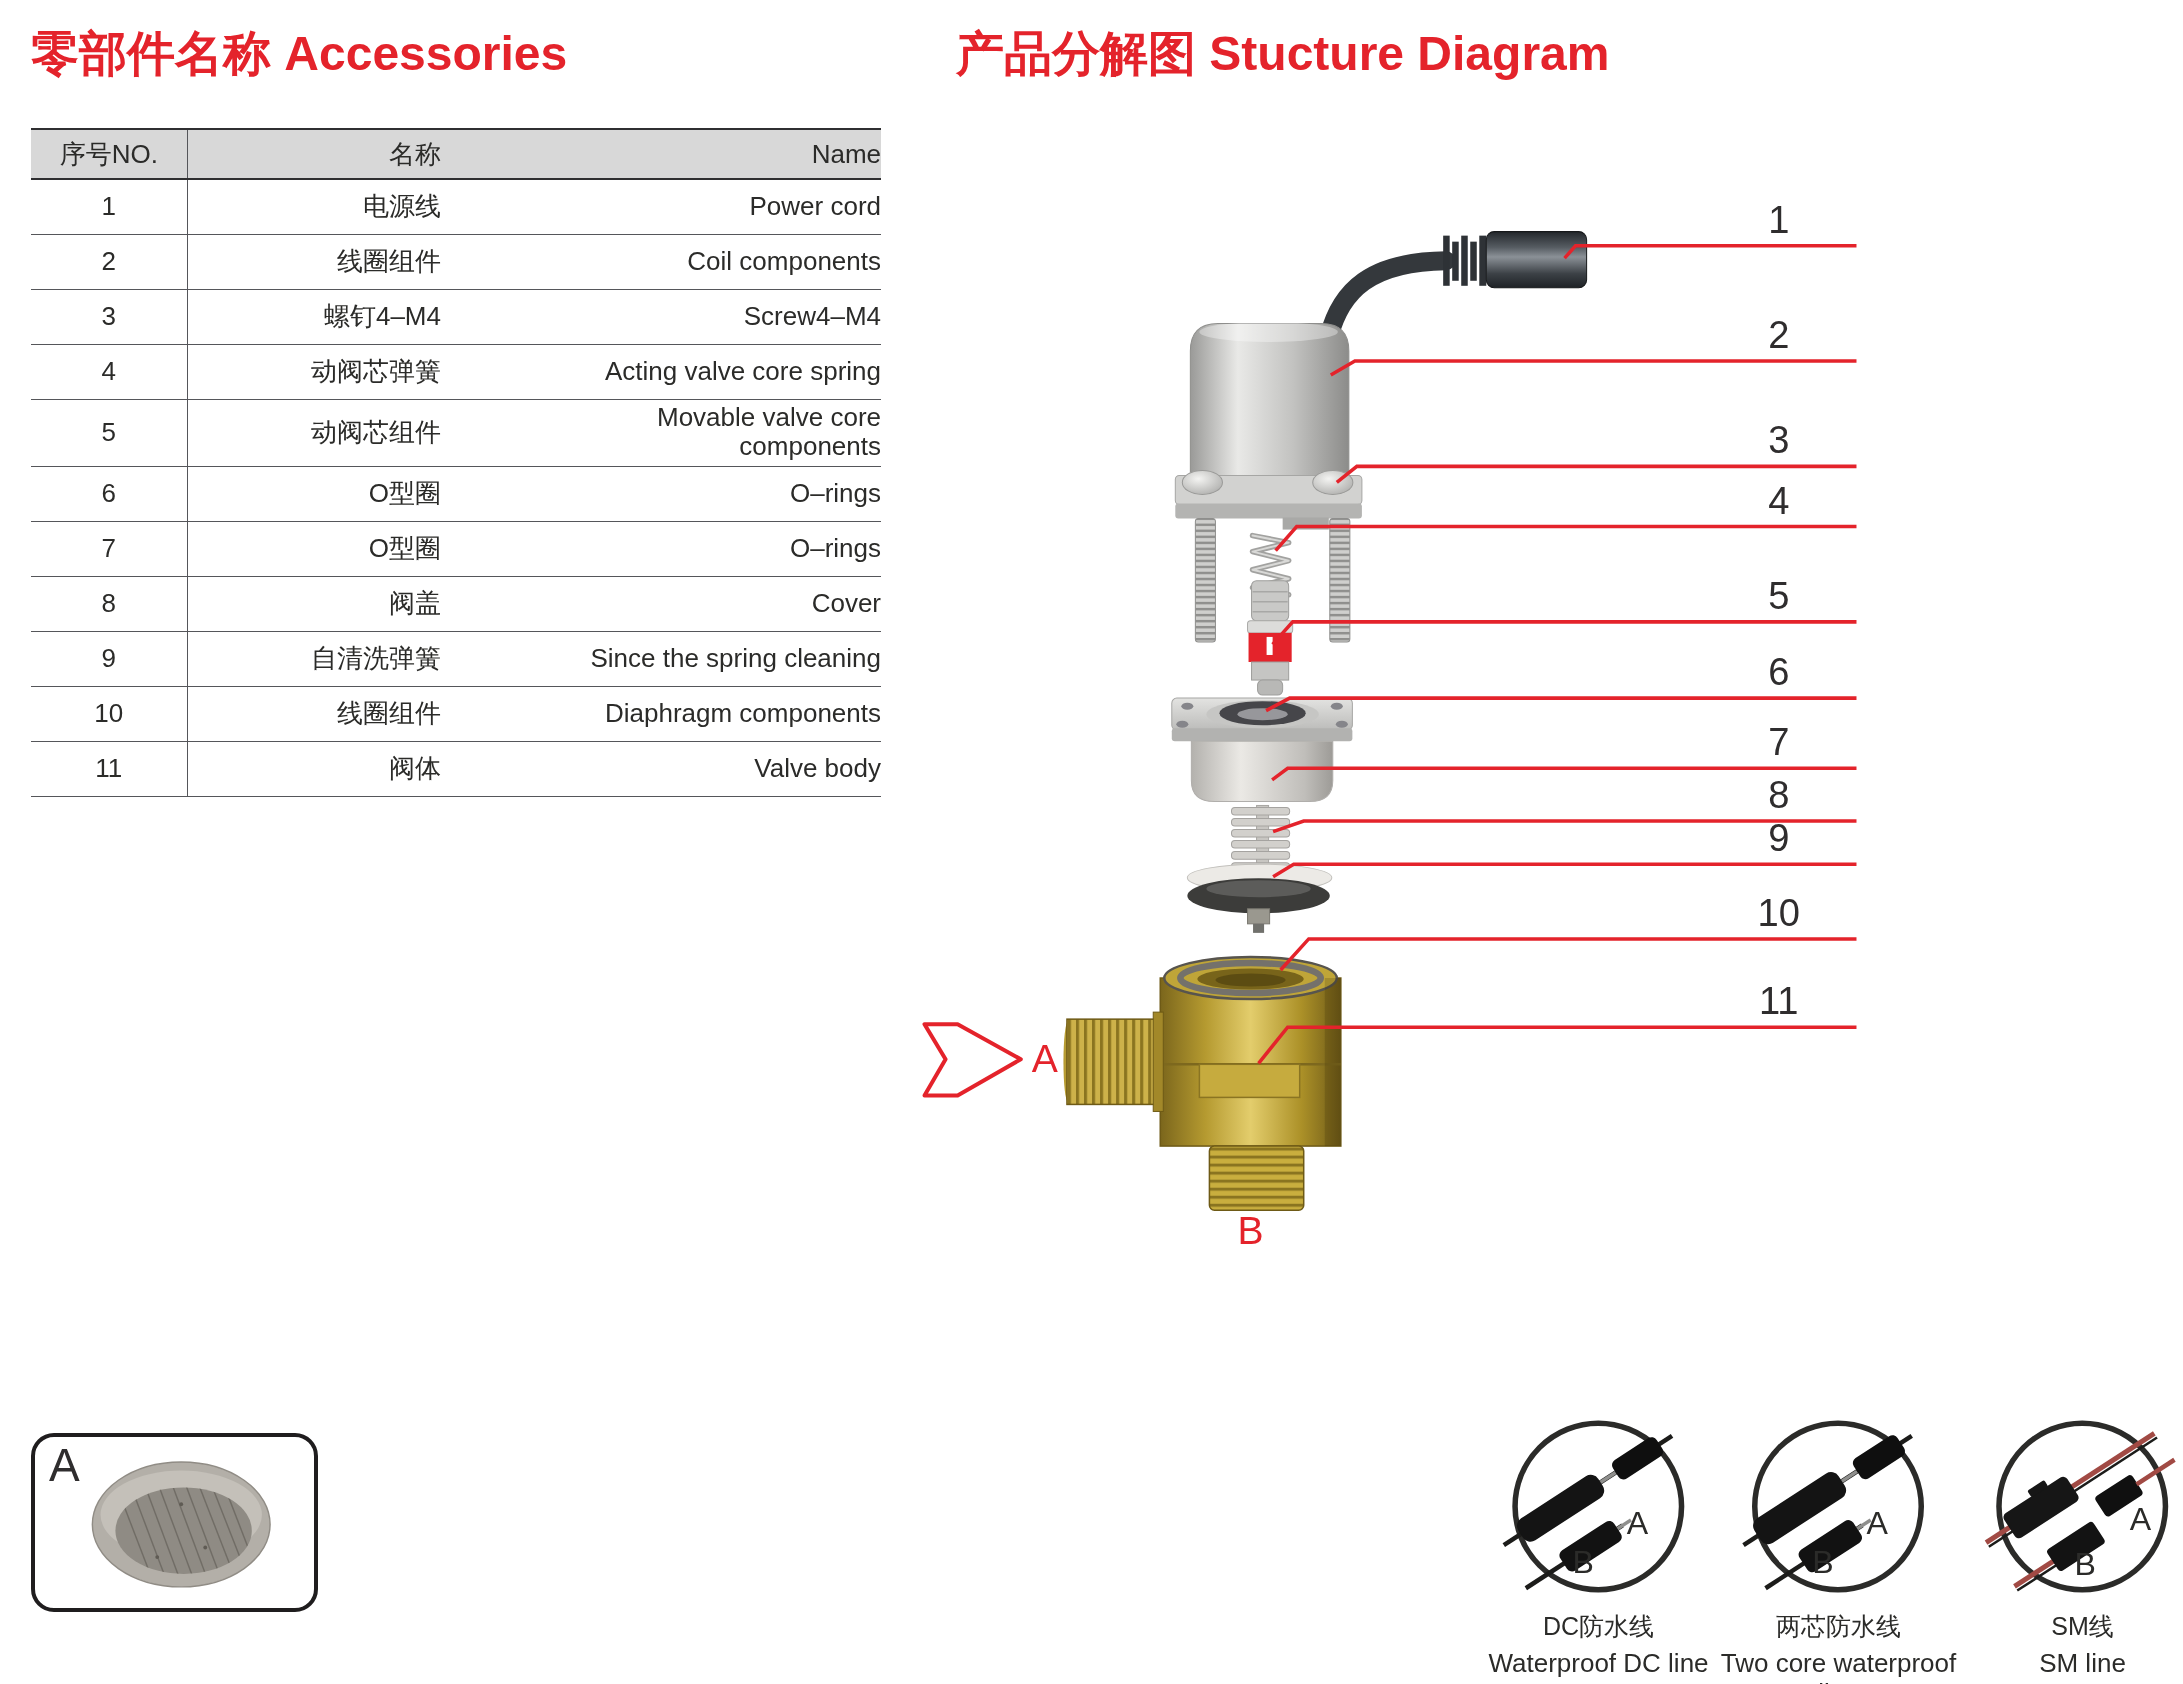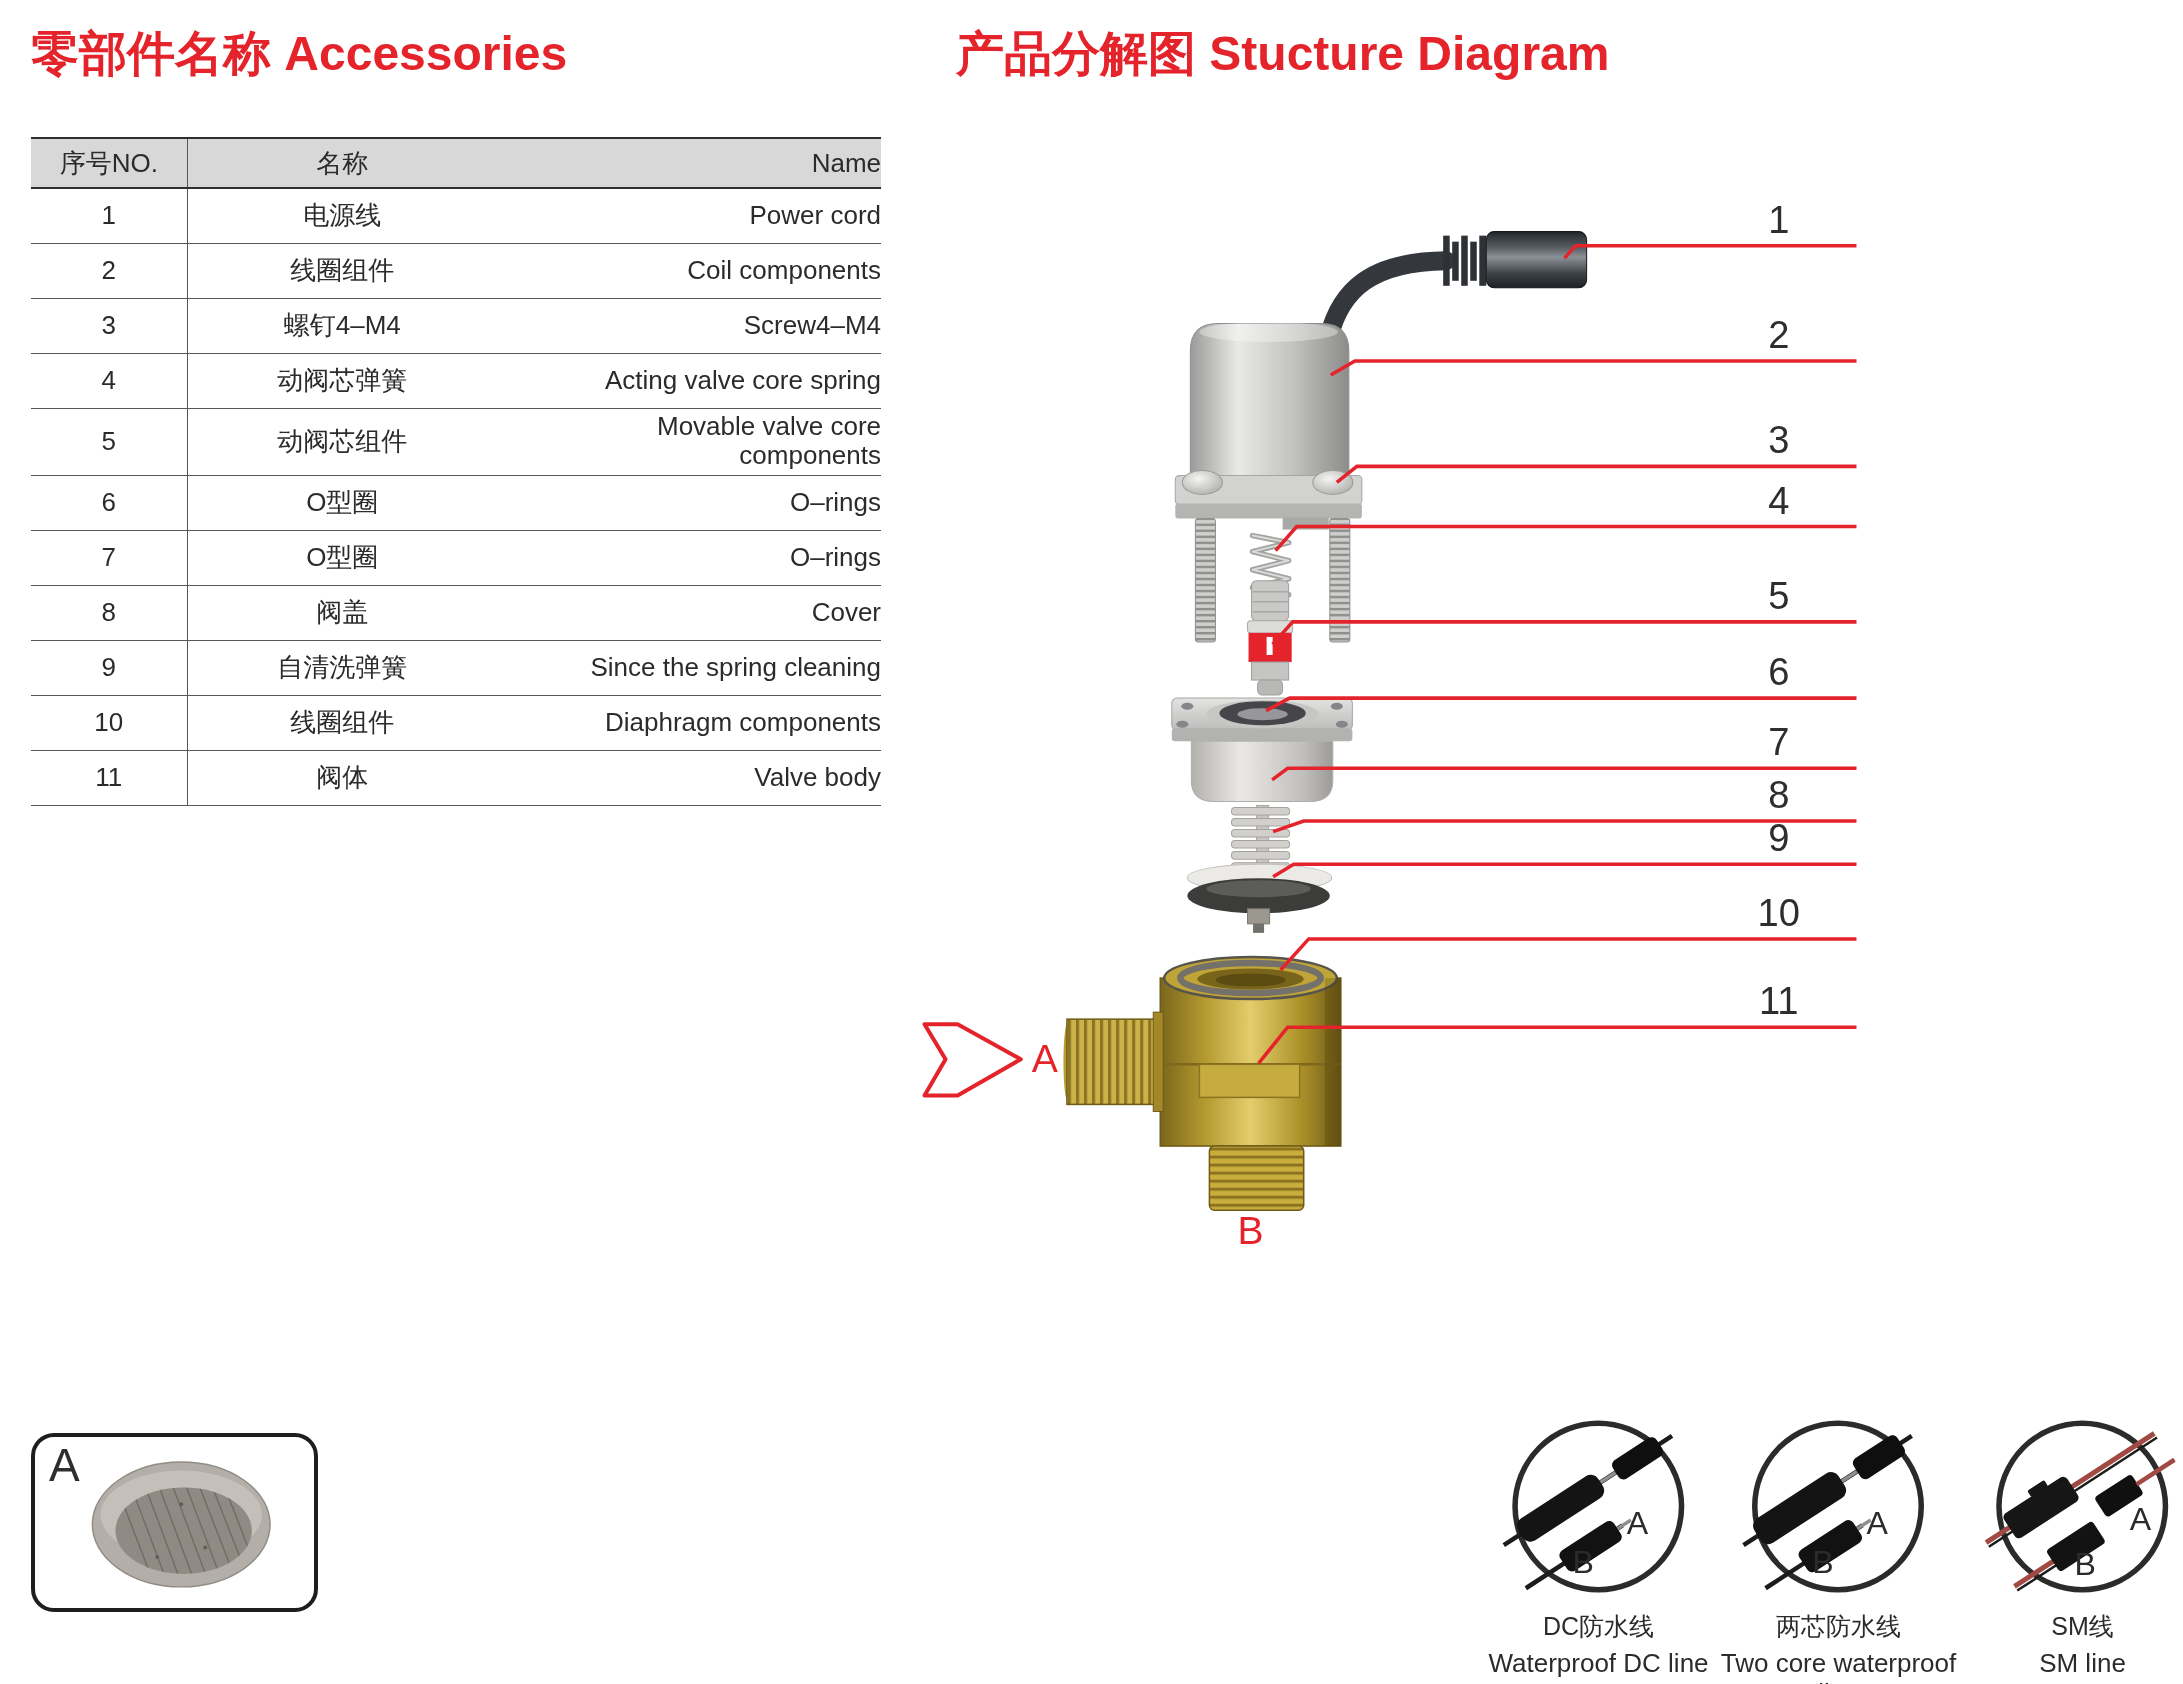--- a/index.html
+++ b/index.html
@@ -4,29 +4,29 @@
 <style>
   html,body{margin:0;padding:0;background:#ffffff;}
   #page{position:relative;width:2183px;height:1684px;background:#fff;overflow:hidden;
         font-family:"Liberation Sans","DejaVu Sans",sans-serif;color:#2b2b29;}
   .title{position:absolute;top:22px;margin:0;font-size:48px;font-weight:bold;color:#e4232b;
          letter-spacing:0;white-space:nowrap;}
   .title.left{left:31px;}
   .title.right{left:956px;}
 
   
-  table.acc{position:absolute;left:31px;top:137px;width:850px;border-collapse:collapse;table-layout:fixed;}
+  table.acc{position:absolute;left:31px;top:128px;width:850px;border-collapse:collapse;table-layout:fixed;}
   table.acc th,table.acc td{font-size:26px;font-weight:400;color:#2b2b29;padding:0;vertical-align:middle;}
   table.acc thead tr{height:50px;background:#d8d8d8;}
   table.acc thead th{border-top:2px solid #2f2f31;border-bottom:2px solid #2f2f31;}
   table.acc tbody tr{height:55px;}
   table.acc tbody tr:nth-child(5){height:67px;}
   table.acc td{border-bottom:1.5px solid #55565a;}
   table.acc .no{text-align:center;border-right:1.5px solid #55565a;}
-  table.acc .cn{text-align:center;padding-left:56px;margin-left:47px;}
+  table.acc .cn{text-align:right;padding-left:56px;margin-left:47px;}
   table.acc .en{text-align:right;padding-left:3px;}
   .en-wrap{display:inline-block;max-width:331px;line-height:29px;}
 
   svg text{font-family:"Liberation Sans","DejaVu Sans",sans-serif;}
 
   .diagram{position:absolute;left:898px;top:193px;width:989px;height:1091px;}
   .cables{position:absolute;left:1495px;top:1419px;width:682px;height:177px;}
 
   .inlet-card{position:absolute;left:31px;top:1433px;width:287px;height:179px;background:#fff;
               border:4.5px solid #1f1d1e;border-radius:23px;box-sizing:border-box;}

